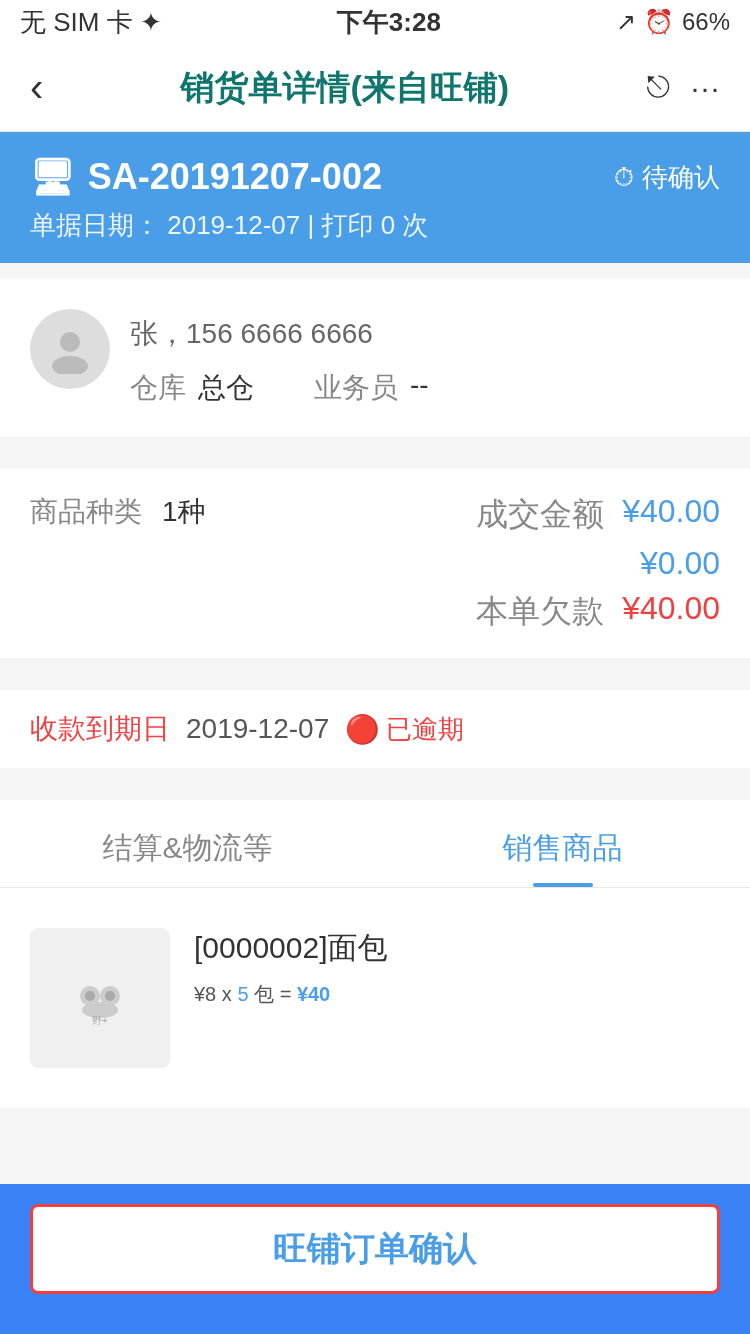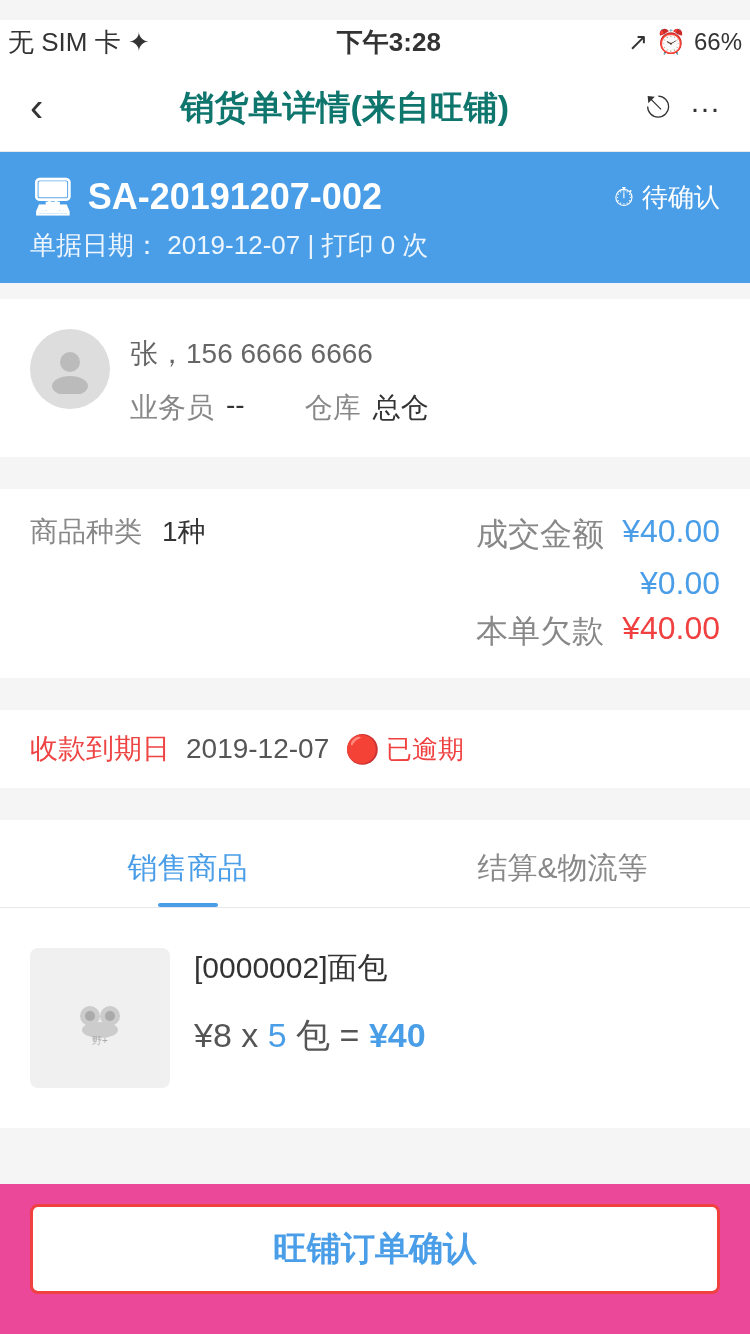--- a/index.html
+++ b/index.html
@@ -14,24 +14,23 @@
     }
 
     
     .status-bar {
       width: 100%;
       height: 44px;
       background: #fff;
       display: flex;
       align-items: center;
       justify-content: space-between;
-      padding: 0 8px;
+      padding: 0 20px;
       font-size: 26px;
       font-weight: 500;
-      margin-top: 20px;
     }
     .status-left { display: flex; align-items: center; gap: 10px; }
     .status-center { font-size: 26px; font-weight: 600; }
     .status-right { display: flex; align-items: center; gap: 8px; font-size: 24px; }
 
     
     .nav-bar {
       width: 100%;
       height: 88px;
       background: #fff;
@@ -255,40 +254,40 @@
     }
     .product-info {
       flex: 1;
     }
     .product-name {
       font-size: 30px;
       color: #333;
       font-weight: 500;
     }
     .product-price-row {
-      margin-top: 24px;
-      font-size: 34px;
+      margin-top: 12px;
+      font-size: 20px;
       color: #555;
     }
     .price-highlight { color: #4A9EE8; }
     .price-total { color: #4A9EE8; font-weight: 600; }
 
     
     .empty-area {
       background: #f5f5f5;
       height: 200px;
     }
 
     
     .bottom-bar {
       position: fixed;
       bottom: 0;
       left: 0;
       width: 750px;
-      background: #ec4899;
+      background: #3b82f6;
       padding: 20px 30px 40px;
     }
     .confirm-btn {
       width: 100%;
       height: 90px;
       border: 3px solid #f04040;
       border-radius: 8px;
       background: #fff;
       color: #4A9EE8;
       font-size: 34px;
@@ -354,26 +353,26 @@
     <div class="avatar">
       <svg width="50" height="50" viewBox="0 0 50 50" fill="none" xmlns="http://www.w3.org/2000/svg">
         <circle cx="25" cy="18" r="10" fill="#bbb"></circle>
         <ellipse cx="25" cy="42" rx="18" ry="10" fill="#bbb"></ellipse>
       </svg>
     </div>
     <div class="customer-info">
       <div class="customer-name">张，156 6666 6666</div>
       <div class="customer-meta">
         <div class="meta-item">
+          <span class="meta-label">仓库</span>
+          <span class="meta-value">总仓</span>
+        </div>
+        <div class="meta-item">
           <span class="meta-label">业务员</span>
           <span class="meta-value">--</span>
-        </div>
-        <div class="meta-item">
-          <span class="meta-label">仓库</span>
-          <span class="meta-value">总仓</span>
         </div>
       </div>
     </div>
   </div>
 </div>
 
 <div class="divider"></div>
 
 <div class="summary-section">
   <div class="summary-row">
@@ -405,25 +404,25 @@
   <span class="overdue-badge">
     <span style="font-size:28px;">🔴</span>
     <span>已逾期</span>
   </span>
 </div>
 
 <div class="divider"></div>
 
 <div class="tab-section">
   <div class="tab-bar">
+    <div class="tab-item">
+      <span>结算&amp;物流等</span>
+    </div>
     <div class="tab-item active">
       <span>销售商品</span>
-    </div>
-    <div class="tab-item">
-      <span>结算&amp;物流等</span>
     </div>
   </div>
 
   <div class="product-list">
     <div class="product-item">
       <div class="product-thumb">
         <svg width="80" height="60" viewBox="0 0 80 60" fill="none" xmlns="http://www.w3.org/2000/svg">
 
           <circle cx="30" cy="28" r="10" fill="#ccc"></circle>
           <circle cx="50" cy="28" r="10" fill="#ccc"></circle>

